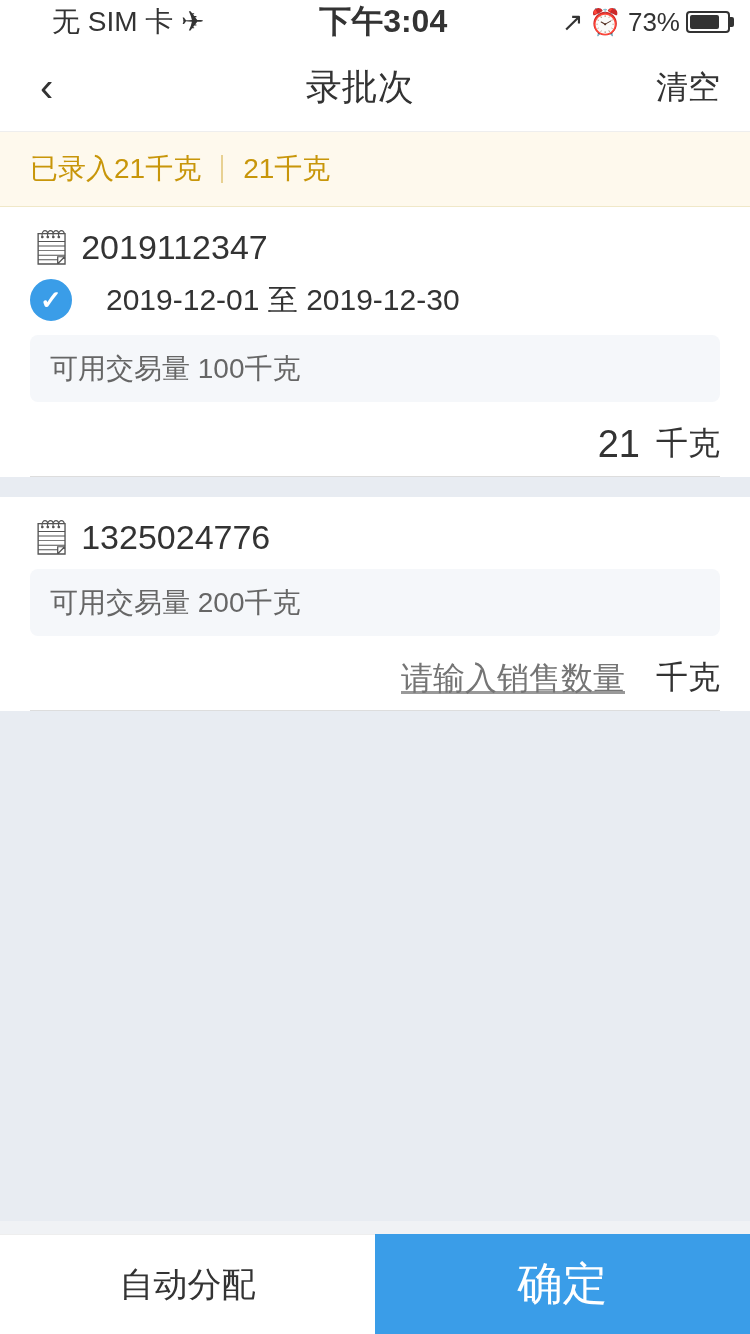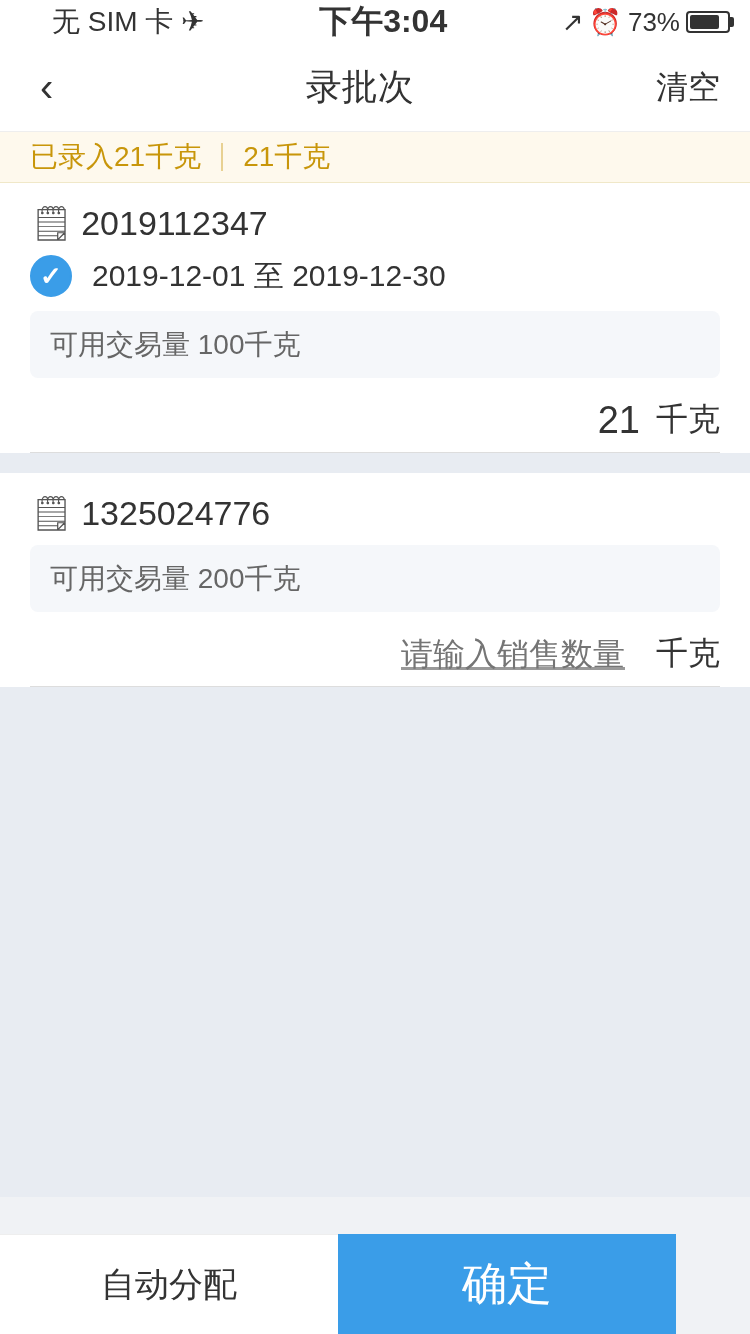--- a/index.html
+++ b/index.html
@@ -92,21 +92,21 @@
     }
     .nav-action {
       font-size: 32px;
       color: #333;
       cursor: pointer;
     }
 
     
     .info-banner {
       background: #fef9ed;
-      padding: 6px 30px;
+      padding: 18px 30px;
       display: flex;
       align-items: center;
       gap: 20px;
       border-bottom: 1px solid #f0e8c8;
     }
     .info-text {
       font-size: 28px;
       color: #c8960a;
     }
     .info-divider {
@@ -136,21 +136,21 @@
     }
     .batch-id {
       font-size: 34px;
       font-weight: 500;
       color: #333;
     }
     .batch-date-row {
       display: flex;
       align-items: center;
       margin-bottom: 14px;
-      gap: 20px;
+      gap: 34px;
     }
     .radio-btn {
       width: 42px;
       height: 42px;
       border-radius: 50%;
       border: 2px solid #ccc;
       display: flex;
       align-items: center;
       justify-content: center;
       flex-shrink: 0;
@@ -218,21 +218,21 @@
     .section-sep {
       height: 20px;
       background: #e8ecf2;
     }
 
     
     .bottom-area {
       position: fixed;
       bottom: 0;
       left: 0;
-      width: 676px;
+      width: 750px;
       display: flex;
       height: 100px;
     }
     .btn-auto {
       flex: 1;
       background: #fff;
       border: none;
       font-size: 34px;
       color: #333;
       cursor: pointer;

